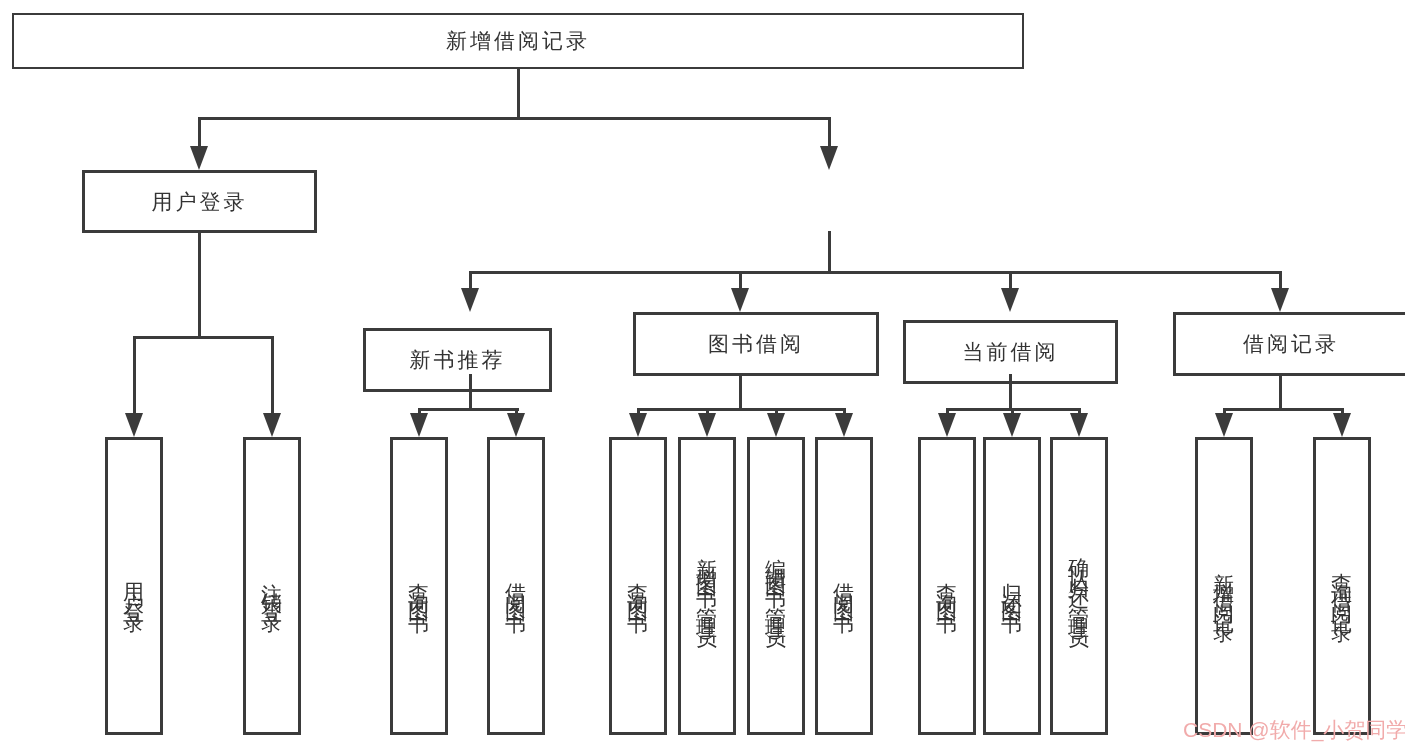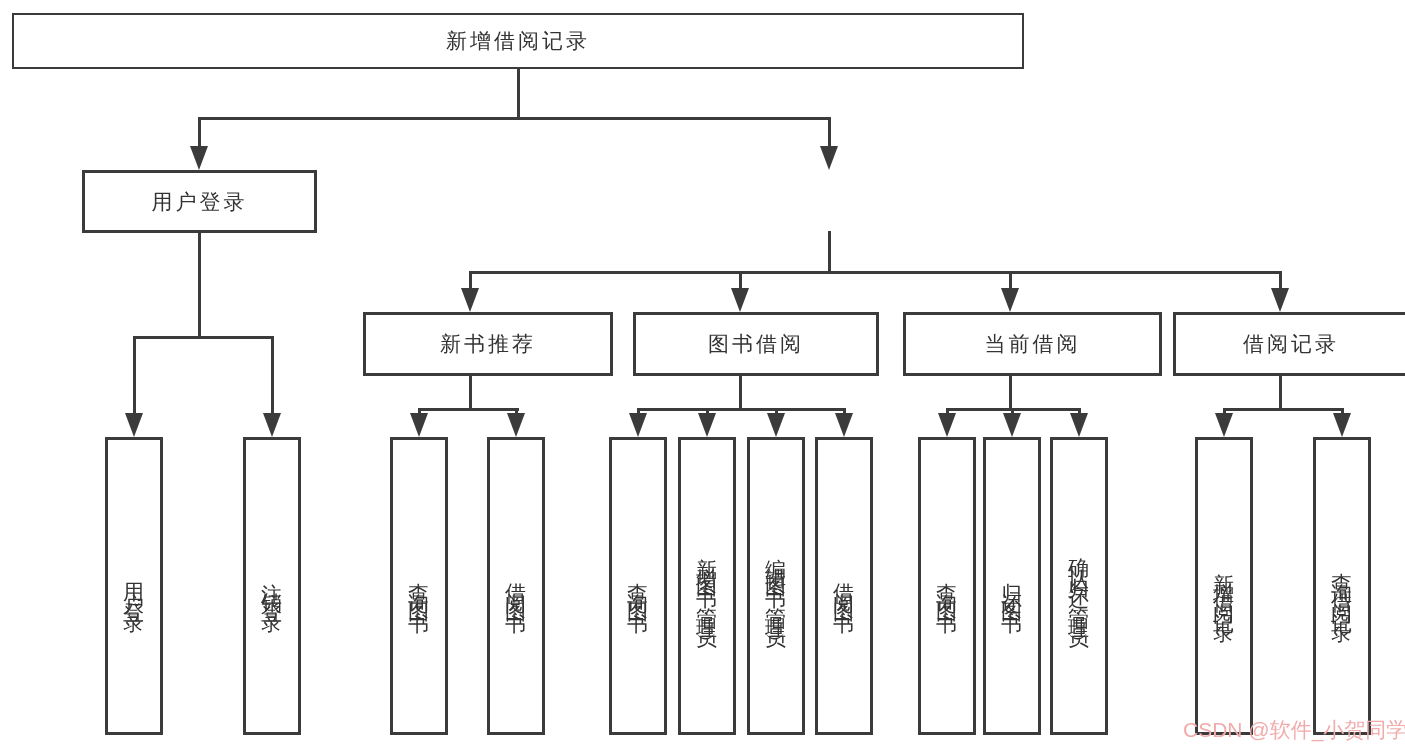--- a/index.html
+++ b/index.html
@@ -70,23 +70,23 @@
 </style>
 </head>
 <body>
 
 <div class="canvas">
 
   <div class="box root" style="left:12px;top:13px;width:1012px;height:56px">新增借阅记录</div>
 
   <div class="box" style="left:82px;top:170px;width:235px;height:63px">用户登录</div>
 
-  <div class="box" style="left:363px;top:312px;width:250px;height:64px">新书推荐</div>
+  <div class="box" style="left:363px;top:328px;width:189px;height:64px">新书推荐</div>
   <div class="box" style="left:633px;top:312px;width:246px;height:64px">图书借阅</div>
-  <div class="box" style="left:903px;top:312px;width:259px;height:64px">当前借阅</div>
+  <div class="box" style="left:903px;top:320px;width:215px;height:64px">当前借阅</div>
   <div class="box" style="left:1173px;top:312px;width:236px;height:64px">借阅记录</div>
 
   <div class="box leaf" style="left:105px;top:437px;width:58px;height:298px">用户登录</div>
   <div class="box leaf" style="left:243px;top:437px;width:58px;height:298px">注销登录</div>
   <div class="box leaf" style="left:390px;top:437px;width:58px;height:298px">查询图书</div>
   <div class="box leaf" style="left:487px;top:437px;width:58px;height:298px">借阅图书</div>
   <div class="box leaf" style="left:609px;top:437px;width:58px;height:298px">查询图书</div>
   <div class="box leaf" style="left:678px;top:437px;width:58px;height:298px">新增图书（管理员）</div>
   <div class="box leaf" style="left:747px;top:437px;width:58px;height:298px">编辑图书（管理员）</div>
   <div class="box leaf" style="left:815px;top:437px;width:58px;height:298px">借阅图书</div>

